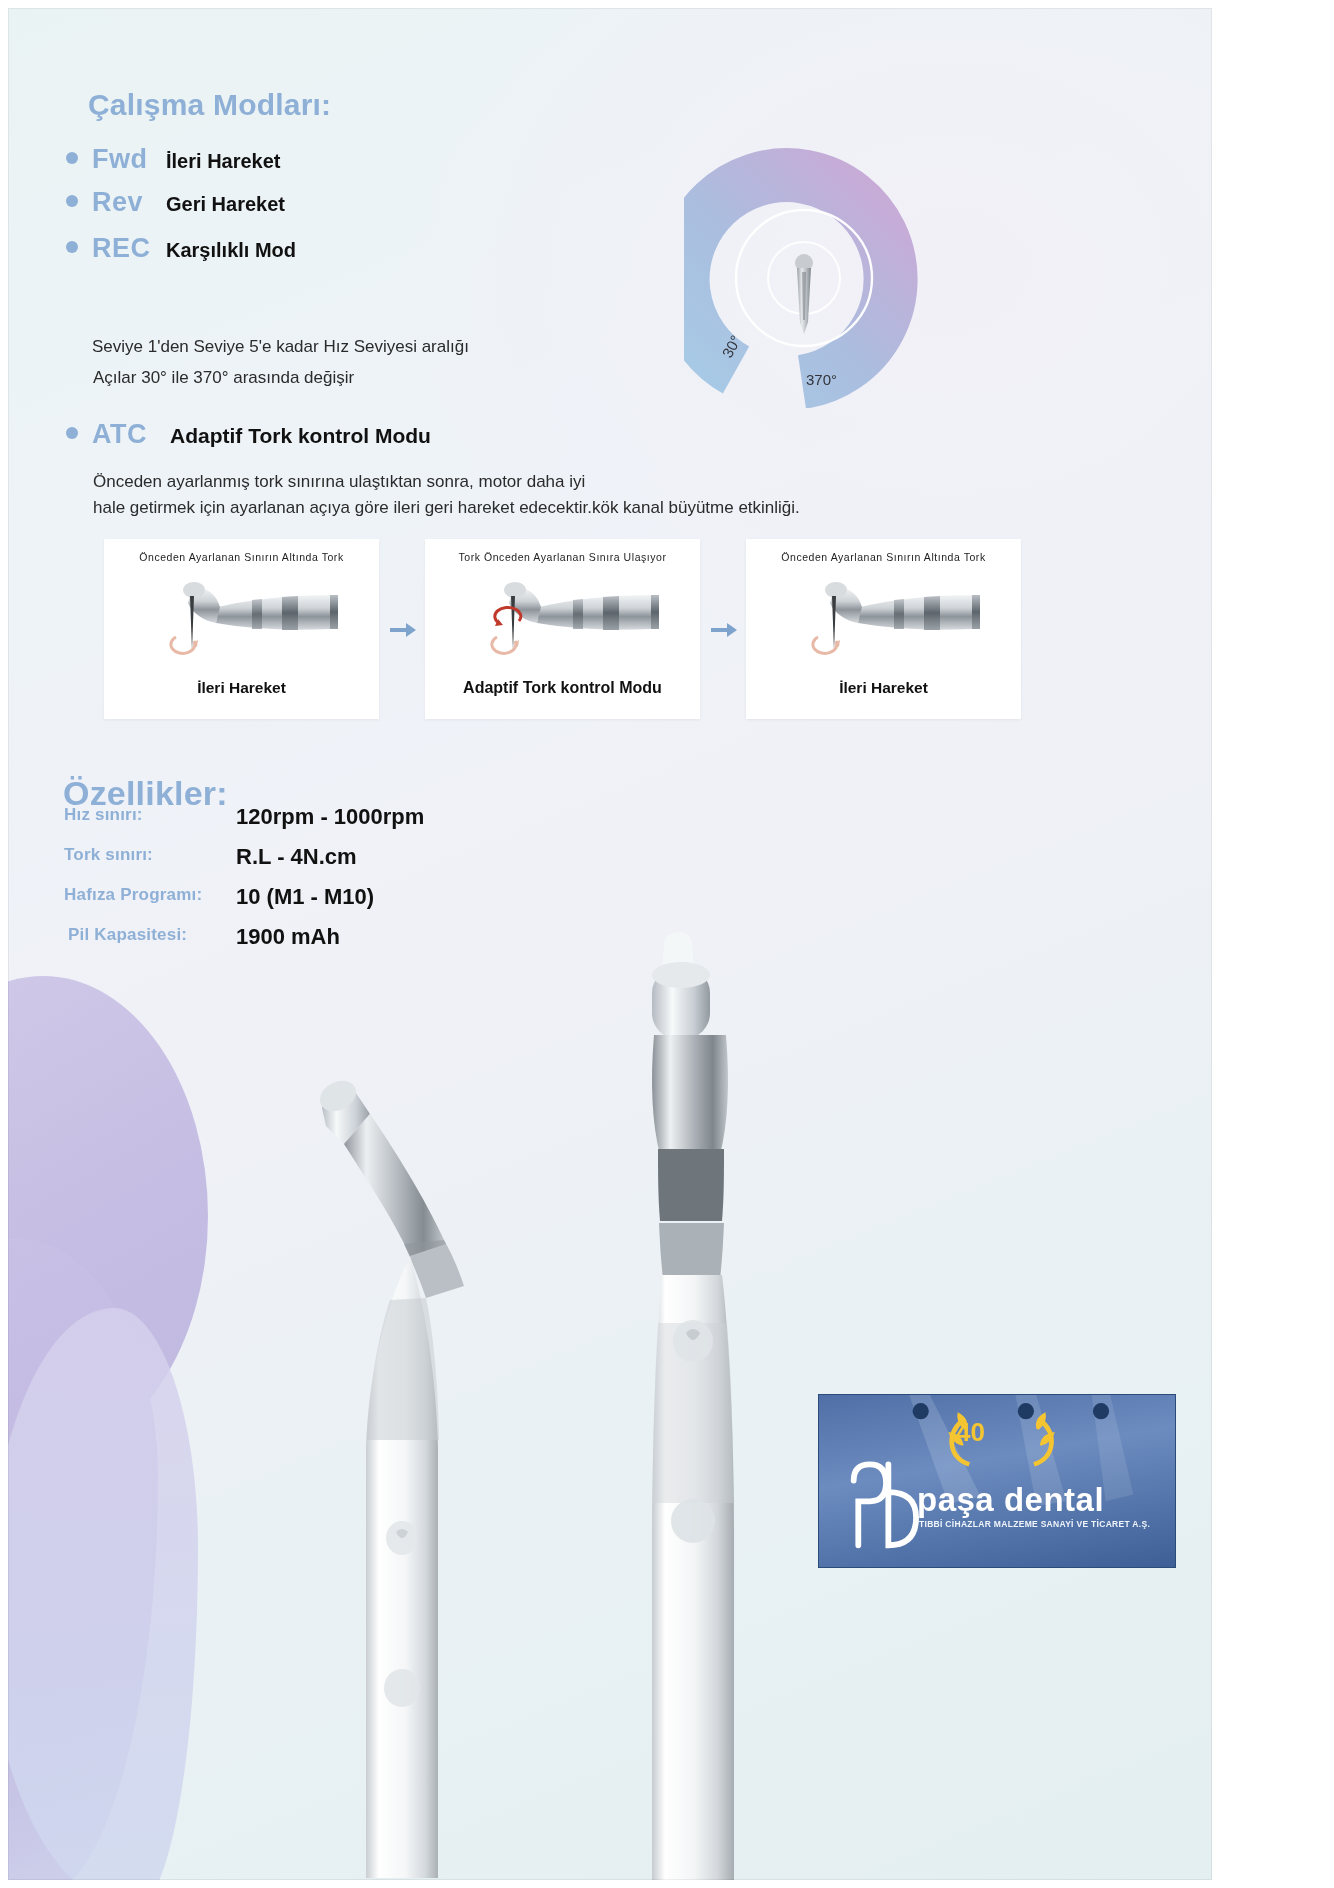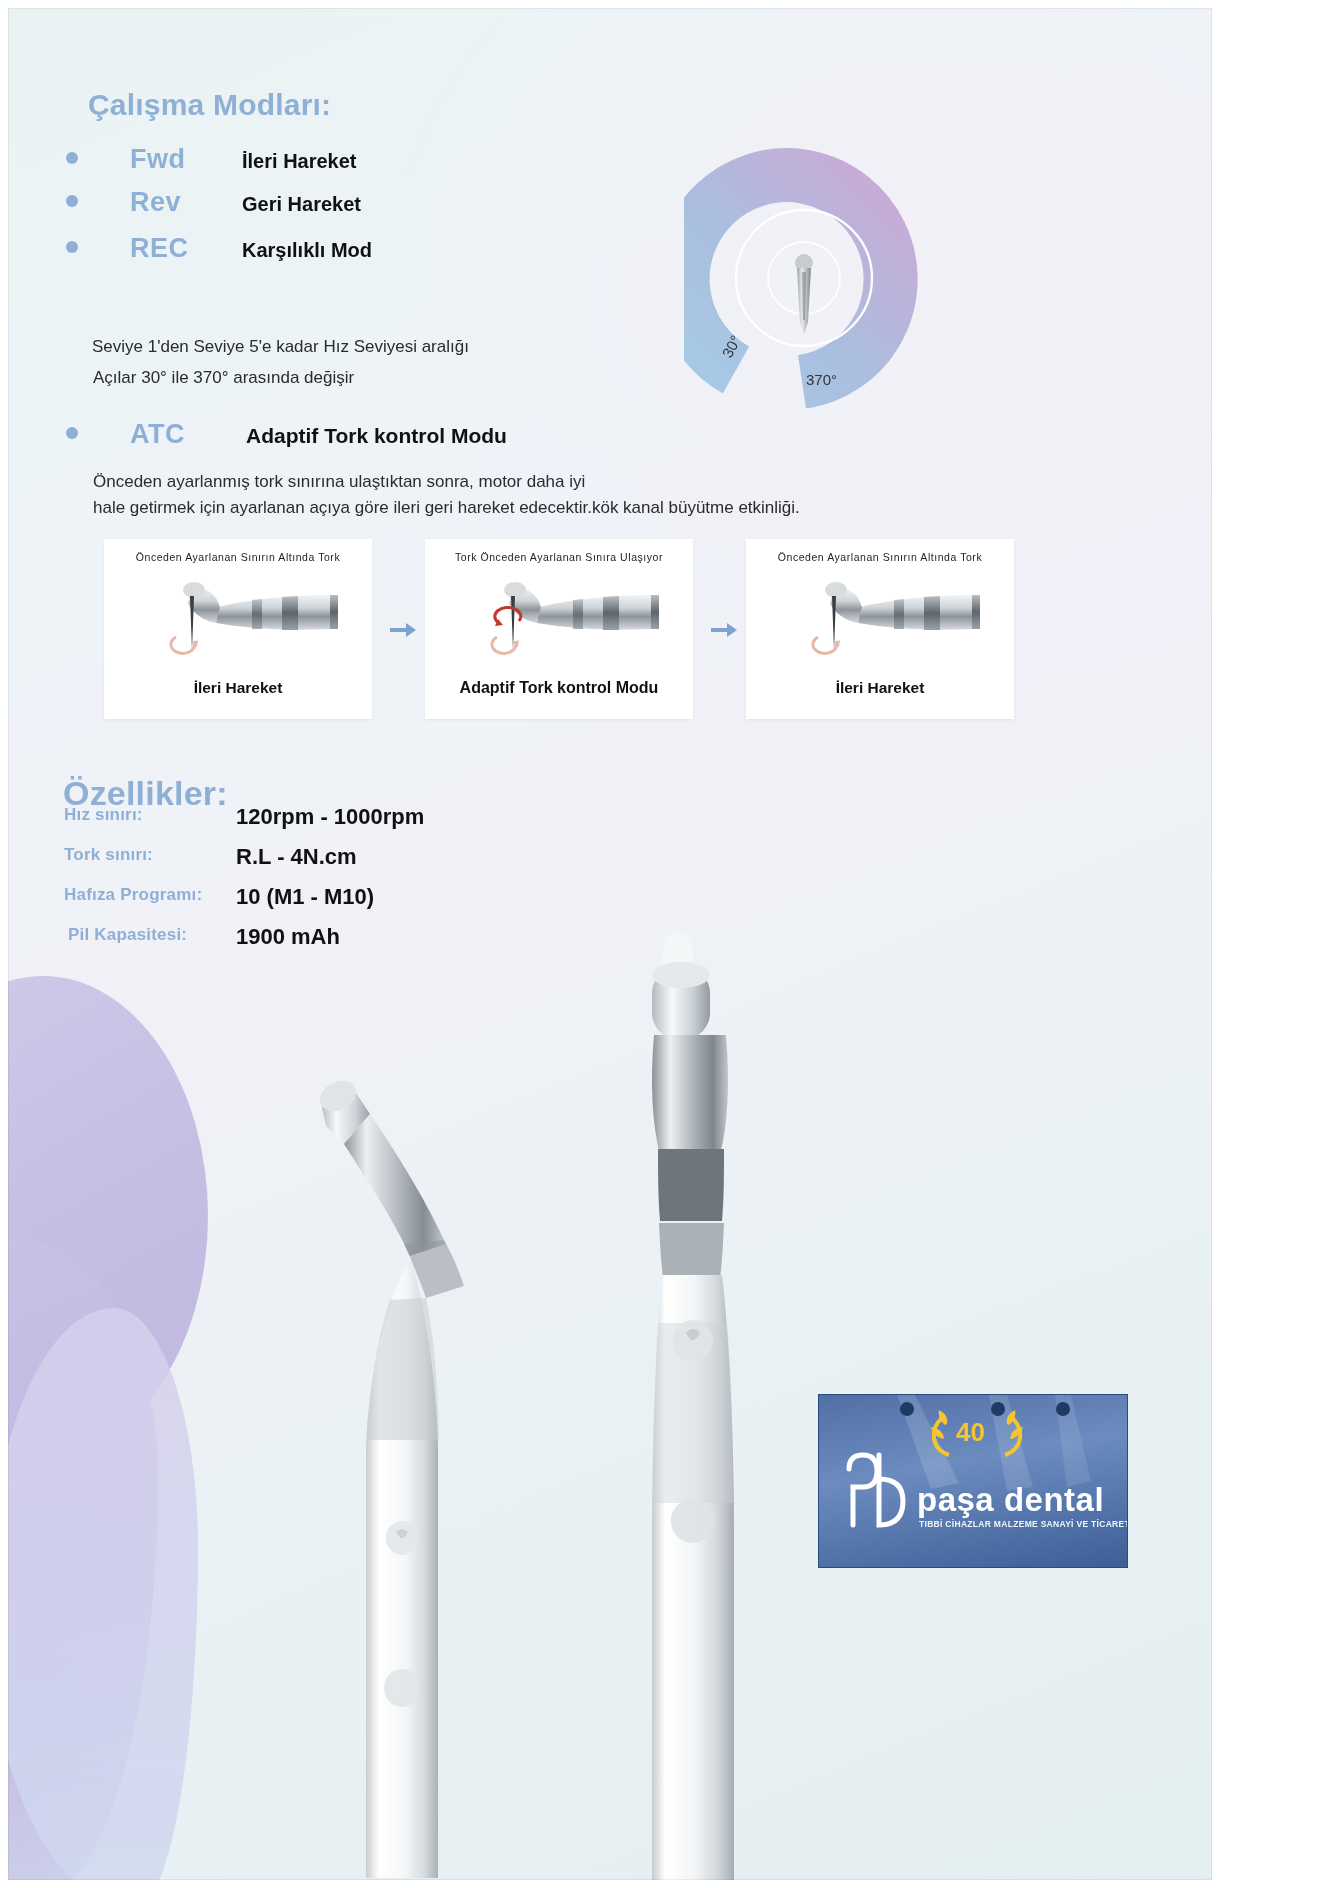--- a/index.html
+++ b/index.html
@@ -38,21 +38,21 @@
   }
 
   
   .h-title{
     position:absolute;color:#8fb0d6;font-weight:700;letter-spacing:.2px;
   }
   #calisma-title{left:80px;top:80px;font-size:30px;}
   #ozellikler-title{left:55px;top:742px;font-size:34px;margin-top:24px;}
 
   
-  .mode-row{position:absolute;display:flex;align-items:baseline;gap:38px;}
+  .mode-row{position:absolute;display:flex;align-items:baseline;}
   .bullet{
     width:12px;height:12px;border-radius:50%;background:#8fb0d6;
     display:inline-block;margin-right:14px;flex:none;position:relative;top:-4px;
   }
   .mode-code{
     color:#8fb0d6;font-size:27px;font-weight:600;letter-spacing:.5px;
     min-width:74px;display:inline-block;
   }
   .mode-label{color:#111;font-size:20px;font-weight:700;}
   #row-fwd{left:58px;top:136px;}
@@ -77,20 +77,21 @@
     position:absolute;font-size:15px;color:#33343a;font-family:"Liberation Sans",sans-serif;
   }
   #lab-30{left:36px;top:230px;transform:rotate(-62deg);}
   #lab-370{left:122px;top:263px;}
 
   
   .cards{position:absolute;left:96px;top:531px;width:930px;height:182px;}
   .card{
     position:absolute;top:0;width:268px;height:180px;background:#ffffff;
     box-shadow:0 1px 3px rgba(0,0,0,.06);
+    padding-left:7px;
   }
   #card-1{left:0;}
   #card-2{left:321px;}
   #card-3{left:642px;}
   .card-head{
     position:absolute;left:0;right:0;top:12px;text-align:center;
     font-size:10.5px;color:#1d1d1d;letter-spacing:.55px;font-weight:500;
   }
   .card-cap{
     position:absolute;left:0;right:0;bottom:22px;text-align:center;
@@ -124,21 +125,21 @@
 
   
   .prod{position:absolute;}
   #prod-left{left:300px;top:1040px;width:180px;height:830px;}
   #prod-right{left:600px;top:915px;width:180px;height:960px;}
 
   
   .logo-box{
     position:absolute;left:810px;top:1386px;width:308px;height:172px;
     background:linear-gradient(170deg,#4f6fa6 0%,#6c8cc0 40%,#3d5f96 100%);
-    overflow:hidden;border:1px solid #2c4a7a;
+    overflow:hidden;border:1px solid #2c4a7a;padding-left:48px;
   }
   .logo-inner{position:absolute;inset:0;}
   .logo-text{
     position:absolute;left:98px;top:86px;color:#ffffff;font-size:33px;font-weight:700;
     letter-spacing:.5px;font-family:"Liberation Sans",sans-serif;
   }
   .logo-sub{
     position:absolute;left:100px;top:124px;color:#f0f4fb;font-size:8.5px;
     letter-spacing:.3px;font-weight:700;white-space:nowrap;
   }

